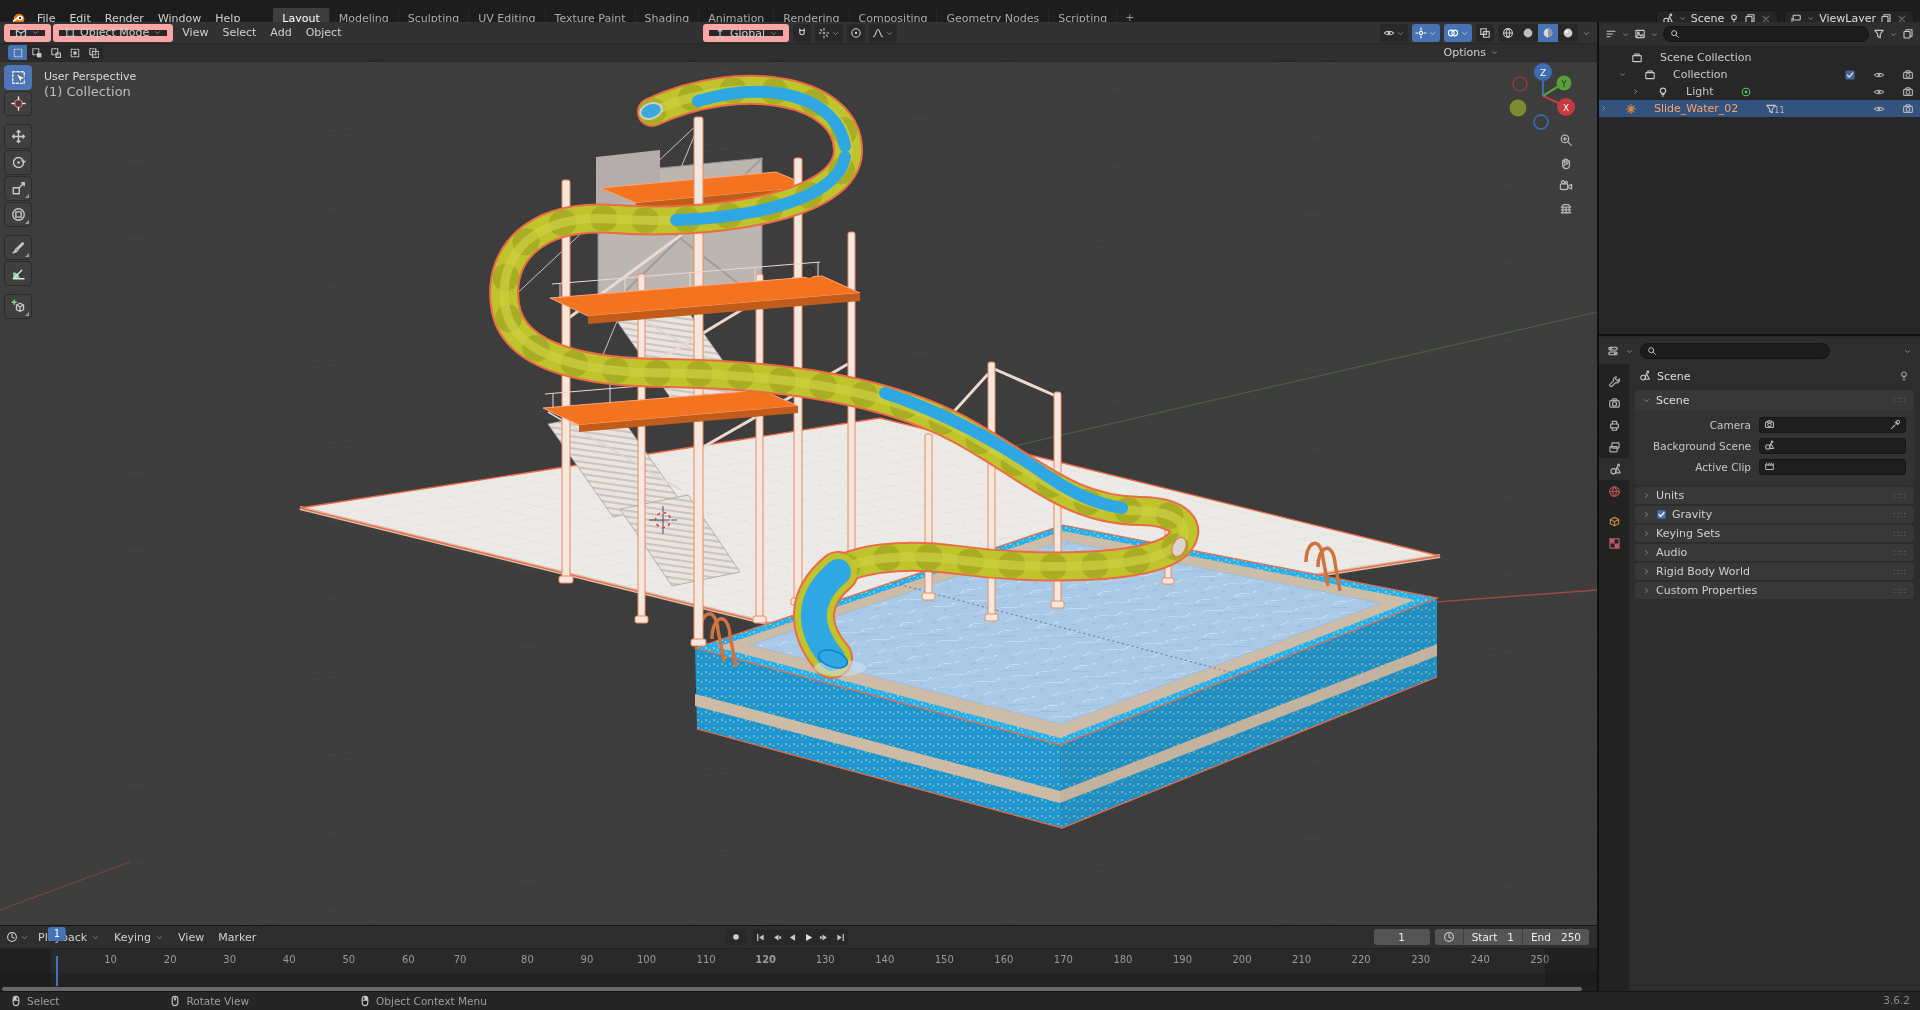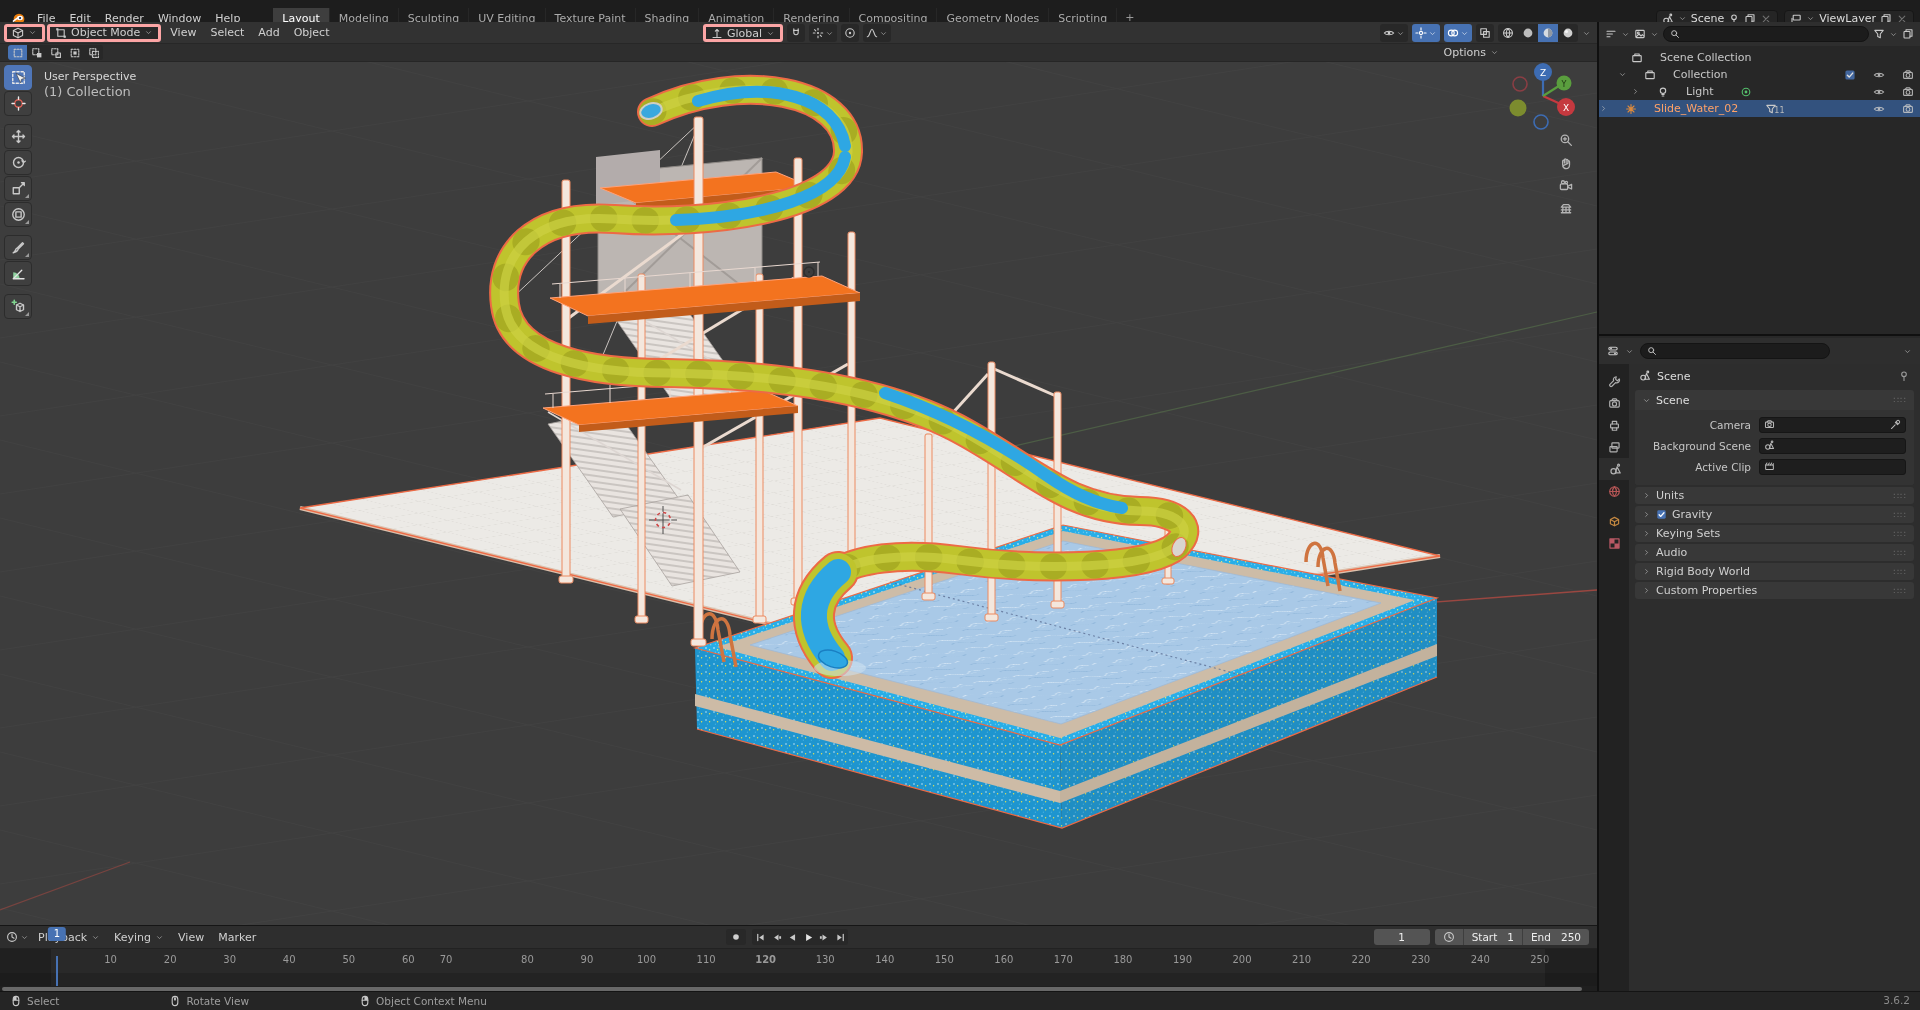--- a/index.html
+++ b/index.html
@@ -22,21 +22,21 @@
   .ws-add { padding:0 8px; line-height:20px; color:#999; }
   #tb-right { margin-left:auto; display:flex; gap:6px; padding-right:6px; align-items:center; }
   .tb-widget { display:flex; align-items:center; gap:4px; background:#252525; border:1px solid #161616;
     border-radius:4px; height:17px; padding:0 5px; }
   .dim { opacity:.45; }
 
   
   #viewport { left:0; top:22px; width:1597px; height:903px; }
   #vp-header { position:absolute; left:0; top:0; width:100%; height:22px; background:#323232;
     display:flex; align-items:center; gap:2px; padding:0 4px; border-bottom:1px solid #272727; }
-  .pill { display:flex; align-items:center; gap:4px; background:#282828; border:3px solid #fca5a5;
+  .pill { display:flex; align-items:center; gap:4px; background:#282828; border:6px solid #fca5a5;
     border-radius:3px; height:18px; padding:0 5px; }
   .vh-menu { padding:0 7px; color:#d0d0d0; }
   #vp-center { position:absolute; left:703px; top:2px; display:flex; gap:4px; align-items:center; }
   #vp-right { position:absolute; right:6px; top:2px; display:flex; gap:4px; align-items:center; }
   .vh-toggle { display:flex; align-items:center; gap:1px; height:18px; padding:0 3px; border-radius:3px; background:#282828; }
   .vh-toggle.active { background:#4772b3; }
   .vh-toggle.active svg { stroke:#fff; }
   .seg { display:flex; background:#282828; border-radius:3px; overflow:hidden; }
   .seg-item { width:20px; height:18px; display:flex; align-items:center; justify-content:center; }
   .seg-item.active { background:#4772b3; }
@@ -1306,21 +1306,21 @@
       </div>
     </div>
   </div>
   <div id="tl-ruler">
       <span class="tick" style="left: 110.595px;">10</span>
       <span class="tick" style="left: 170.145px;">20</span>
       <span class="tick" style="left: 229.695px;">30</span>
       <span class="tick" style="left: 289.245px;">40</span>
       <span class="tick" style="left: 348.795px;">50</span>
       <span class="tick" style="left: 408.345px;">60</span>
-      <span class="tick" style="left: 446px;">70</span>
+      <span class="tick" style="left: 460px;">70</span>
       <span class="tick" style="left: 527.445px;">80</span>
       <span class="tick" style="left: 586.995px;">90</span>
       <span class="tick" style="left: 646.545px;">100</span>
       <span class="tick" style="left: 706.095px;">110</span>
       <span class="tick" style="left: 765.645px; font-weight: bold;">120</span>
       <span class="tick" style="left: 825.195px;">130</span>
       <span class="tick" style="left: 884.745px;">140</span>
       <span class="tick" style="left: 944.295px;">150</span>
       <span class="tick" style="left: 1003.85px;">160</span>
       <span class="tick" style="left: 1063.39px;">170</span>

